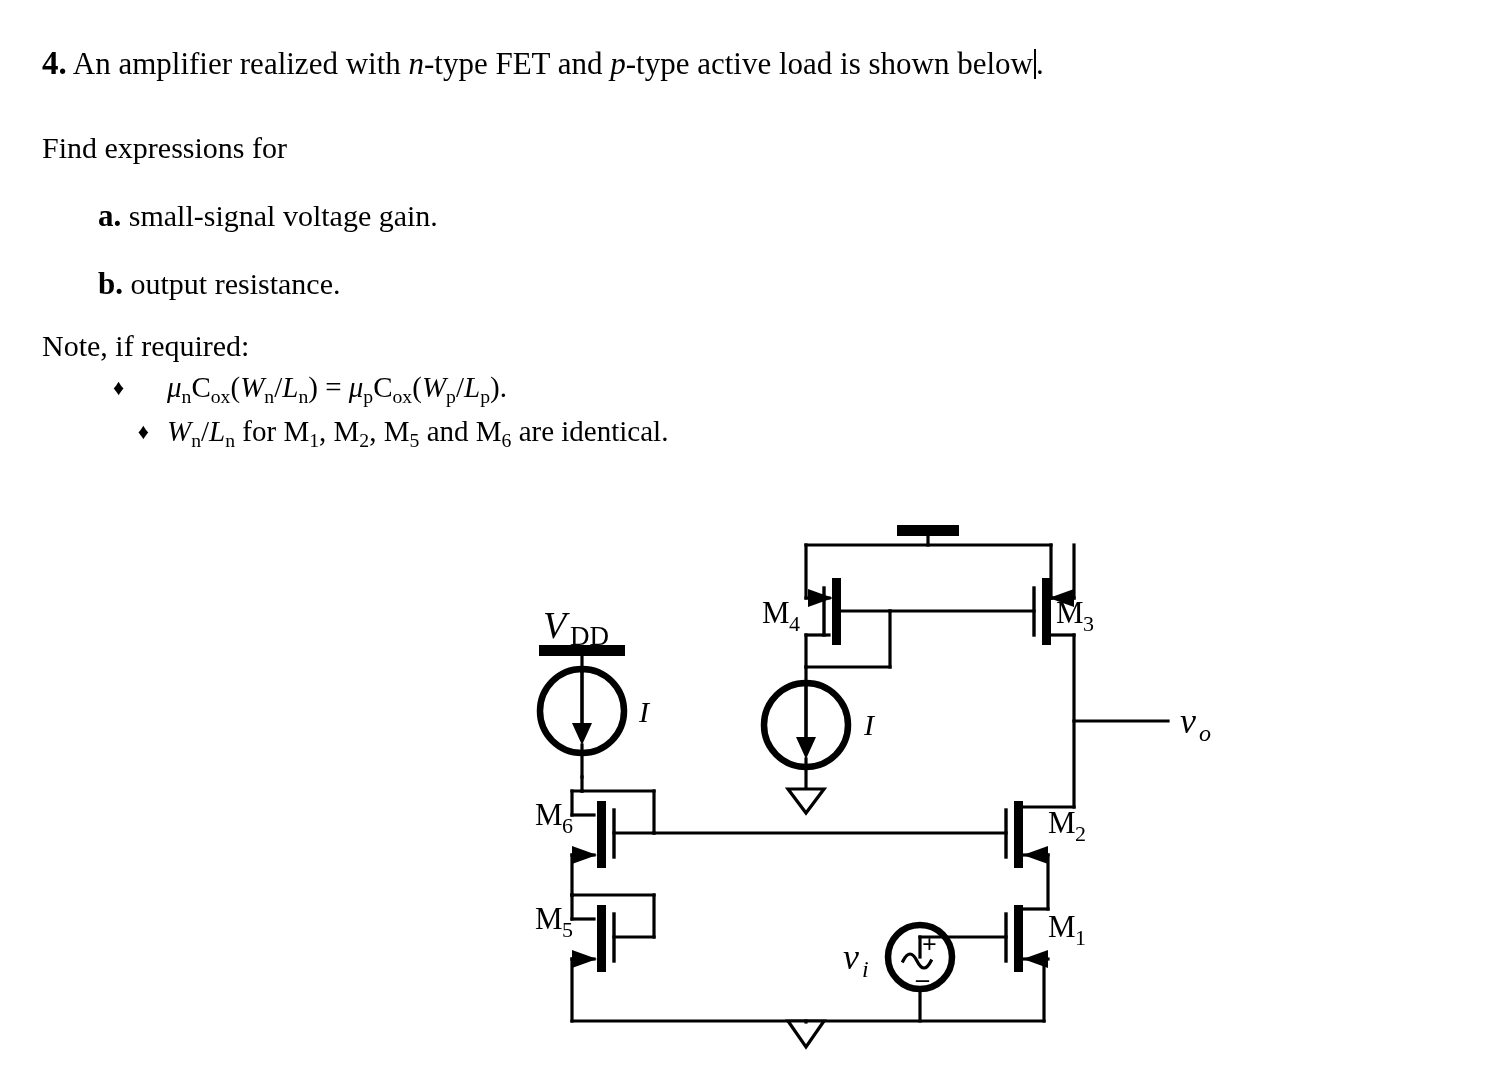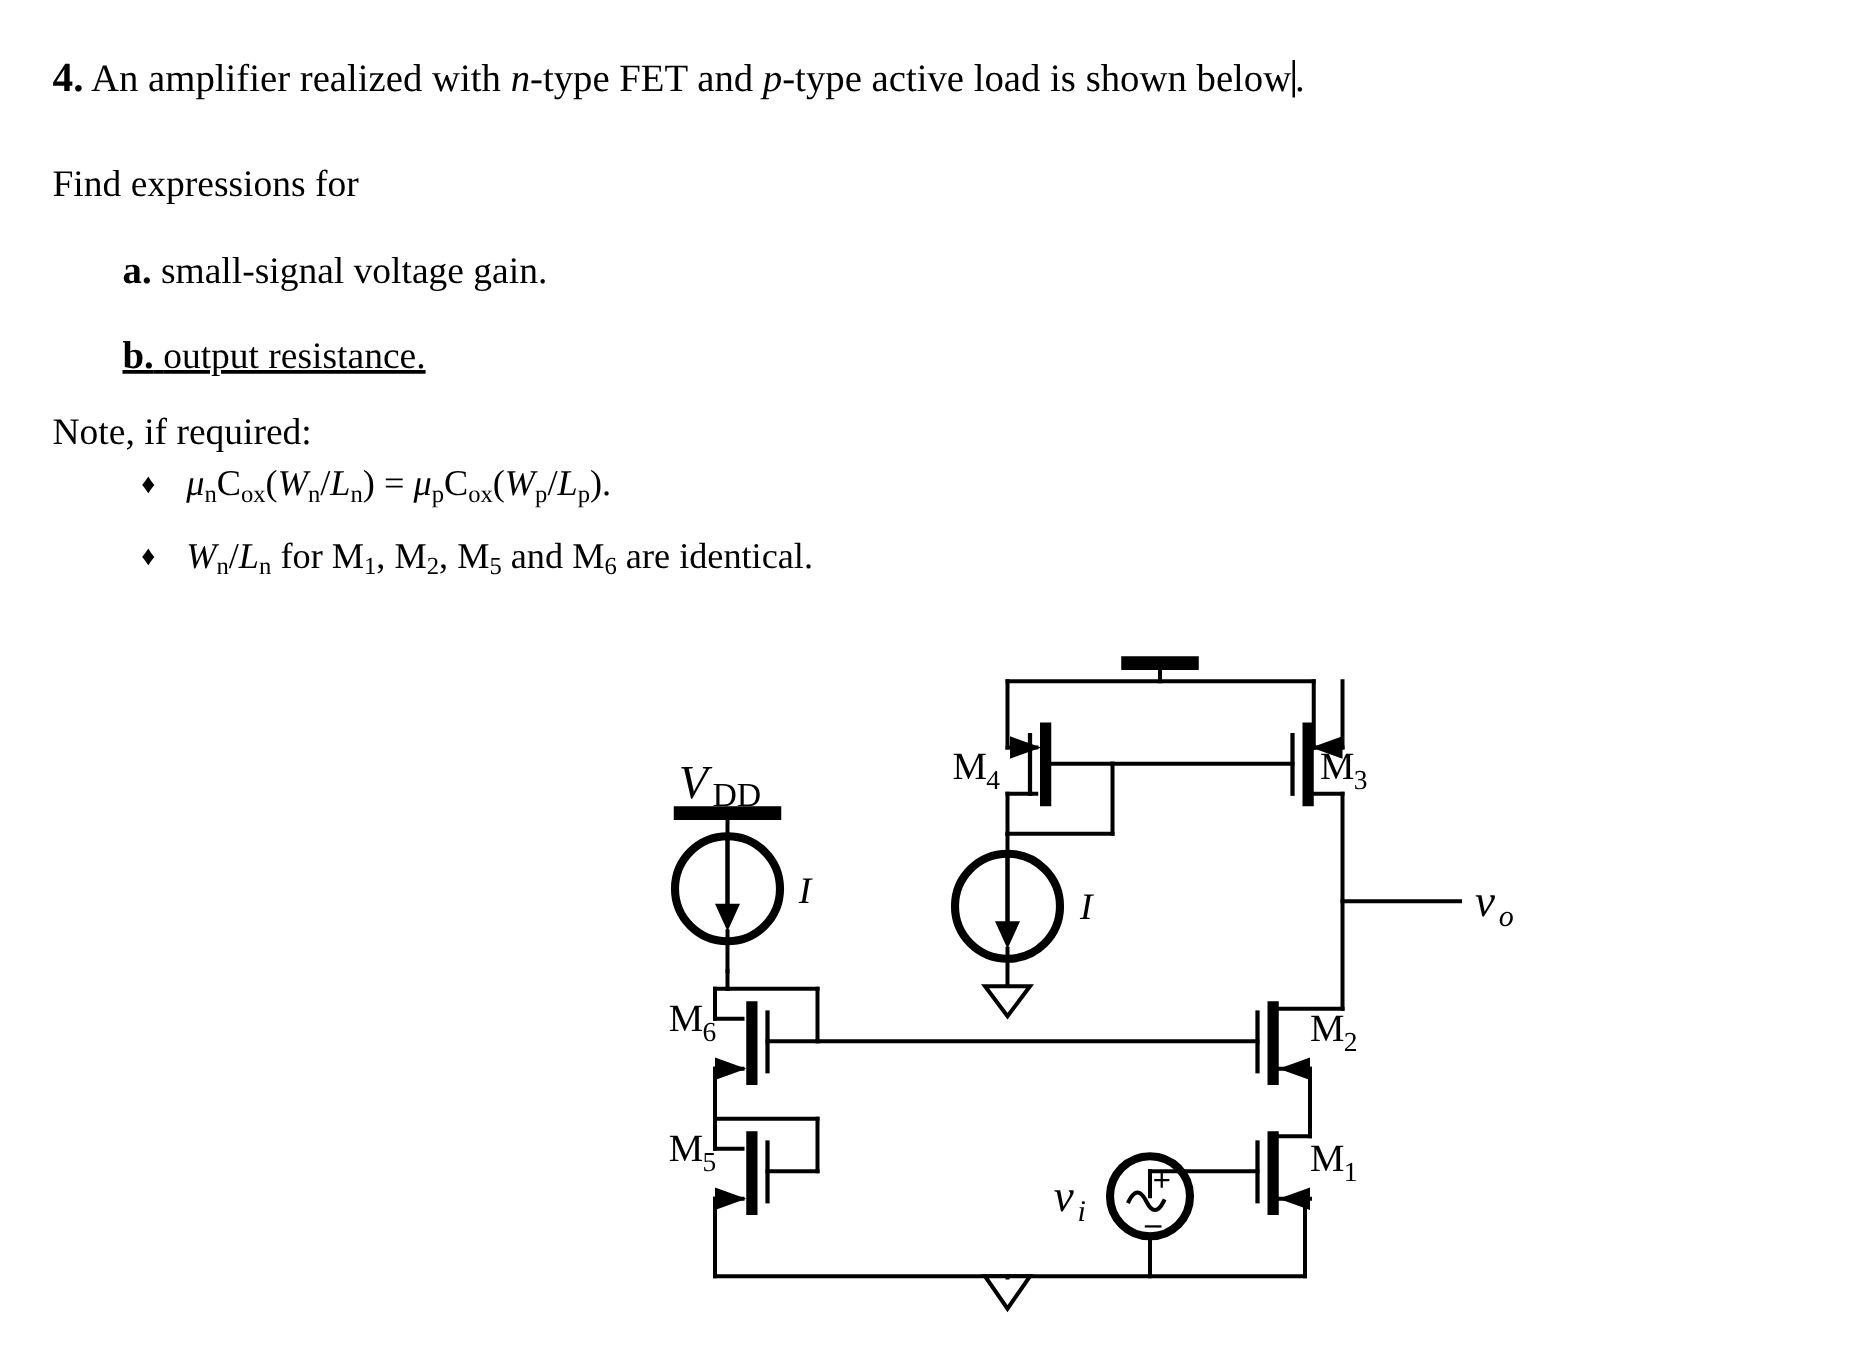--- a/index.html
+++ b/index.html
@@ -16,31 +16,31 @@
   .txt{position:absolute;}
 
   #q-line1{left:42px;top:44px;font-size:31px;line-height:38px;white-space:nowrap;}
   #q-num{font-weight:bold;font-size:33px;}
   .ital{font-style:italic;}
 
   #find-line{left:42px;top:131px;font-size:30px;}
 
   .sub-item{left:98px;font-size:30px;}
   #item-a{top:198px;}
-  #item-b{top:266px;text-decoration:underline;}
+  #item-b{top:266px;}
   .sub-letter{font-weight:bold;font-size:31px;}
 
   #note-line{left:42px;top:329px;font-size:30px;text-align:right;}
 
   .bullet-row{position:absolute;left:113px;font-size:29px;white-space:nowrap;}
   .bullet-row .dia{display:inline-block;width:36px;font-size:22px;vertical-align:2px;}
   #bullet-1{top:371px;}
-  #bullet-2{top:429px;}
+  #bullet-2{top:415px;text-align:right;}
   #bullet-3{top:453px;}
-  .bullet-txt{display:inline-block;}
+  .bullet-txt{display:inline-block;margin-left:18px;}
 
   sub{font-size:0.68em;vertical-align:-0.28em;}
   .mi{font-style:italic;}
 
   
   .caret{display:inline-block;width:2px;height:30px;background:#000;vertical-align:-5px;margin-left:1px;}
 
   
   #circuit{position:absolute;left:0px;top:495px;width:1494px;height:582px;}
   #circuit svg{display:block;}

